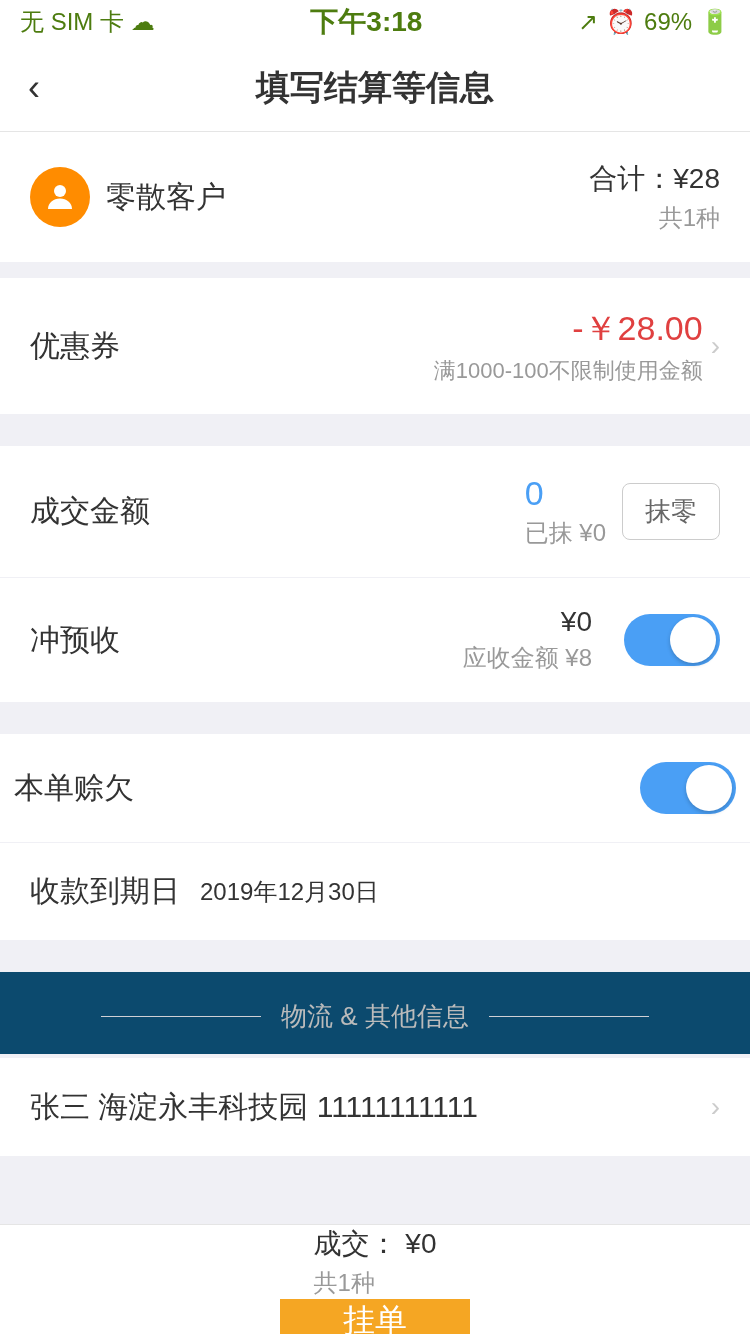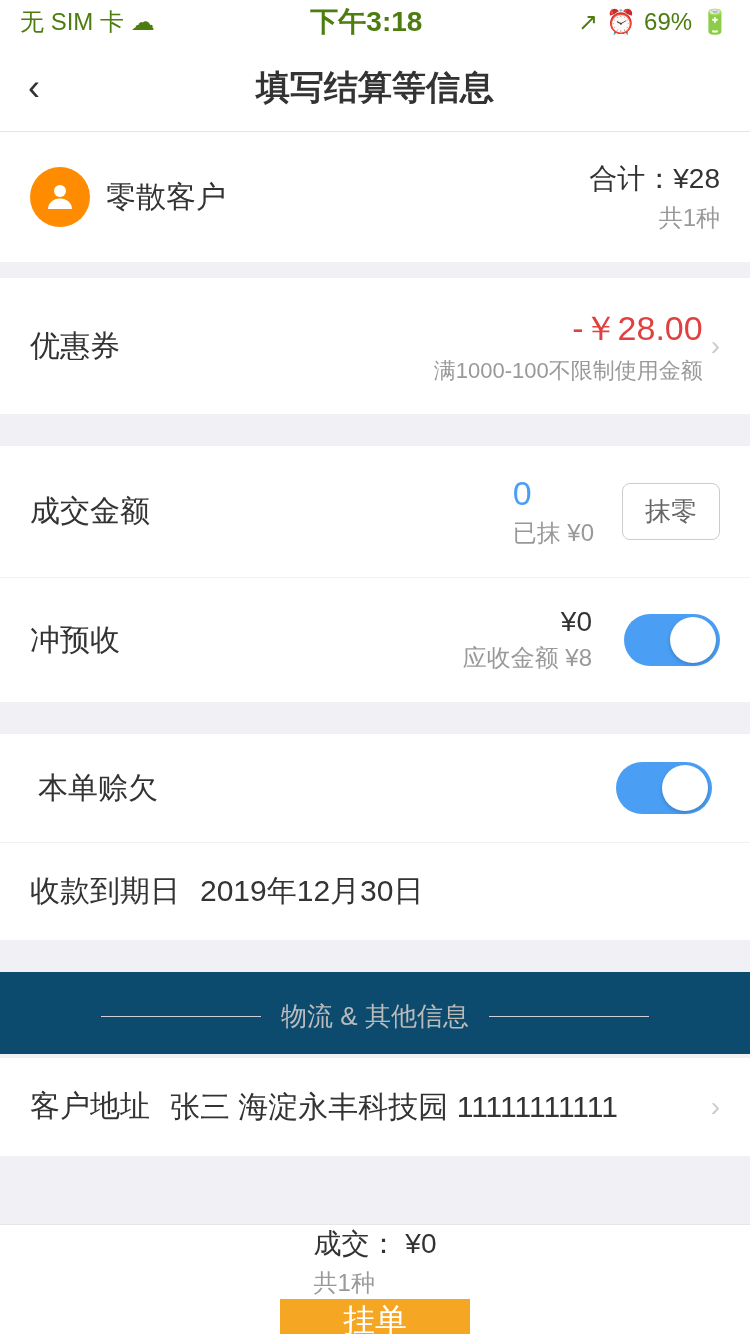--- a/index.html
+++ b/index.html
@@ -128,21 +128,20 @@
 
     
     .round-zero-btn {
       border: 1px solid #ccc;
       border-radius: 8px;
       padding: 10px 22px;
       font-size: 26px;
       color: #666;
       background: #fff;
       cursor: pointer;
-      margin-left: 12px;
     }
 
     
     .toggle-switch {
       width: 96px;
       height: 52px;
       border-radius: 26px;
       background: #4a9ff5;
       position: relative;
       cursor: pointer;
@@ -161,37 +160,37 @@
     .chong-values { text-align: right; margin-right: 16px; }
     .chong-amount { font-size: 28px; color: #333; font-weight: 500; }
     .chong-sub { font-size: 24px; color: #999; margin-top: 4px; }
 
     
     .credit-section {
       background: #fff;
       margin-bottom: 16px;
     }
     .credit-row {
-      padding: 28px 38px;
+      padding: 28px 14px;
       display: flex;
       align-items: center;
       justify-content: space-between;
       border-bottom: 1px solid #f0f0f5;
     }
     .credit-row:last-child { border-bottom: none; }
 
     
     .due-date-row {
       padding: 28px 30px;
       display: flex;
       align-items: center;
       gap: 20px;
     }
     .due-date-label { font-size: 30px; color: #333; }
-    .due-date-value { font-size: 30px; color: #333; text-align: center; }
+    .due-date-value { font-size: 24px; color: #333; text-align: center; }
 
     
     .logistics-divider {
       background: #0c4a6e;
       padding: 20px 30px;
       text-align: center;
     }
     .logistics-text {
       font-size: 26px;
       color: #bbb;
@@ -357,21 +356,20 @@
       <span>物流 &amp; 其他信息</span>
       <span class="logistics-line"></span>
     </div>
   </div>
 
   <div class="section-divider" style="height:4px;"></div>
 
   <div class="address-section">
     <div class="address-row">
       <div class="address-left">
-        <span class="address-label">客户地址</span>
         <span class="address-value">张三 海淀永丰科技园 11111111111</span>
       </div>
       <span class="chevron-icon">›</span>
     </div>
   </div>
 
 </div>
 
 <div class="bottom-bar">
   <div class="bottom-info">

